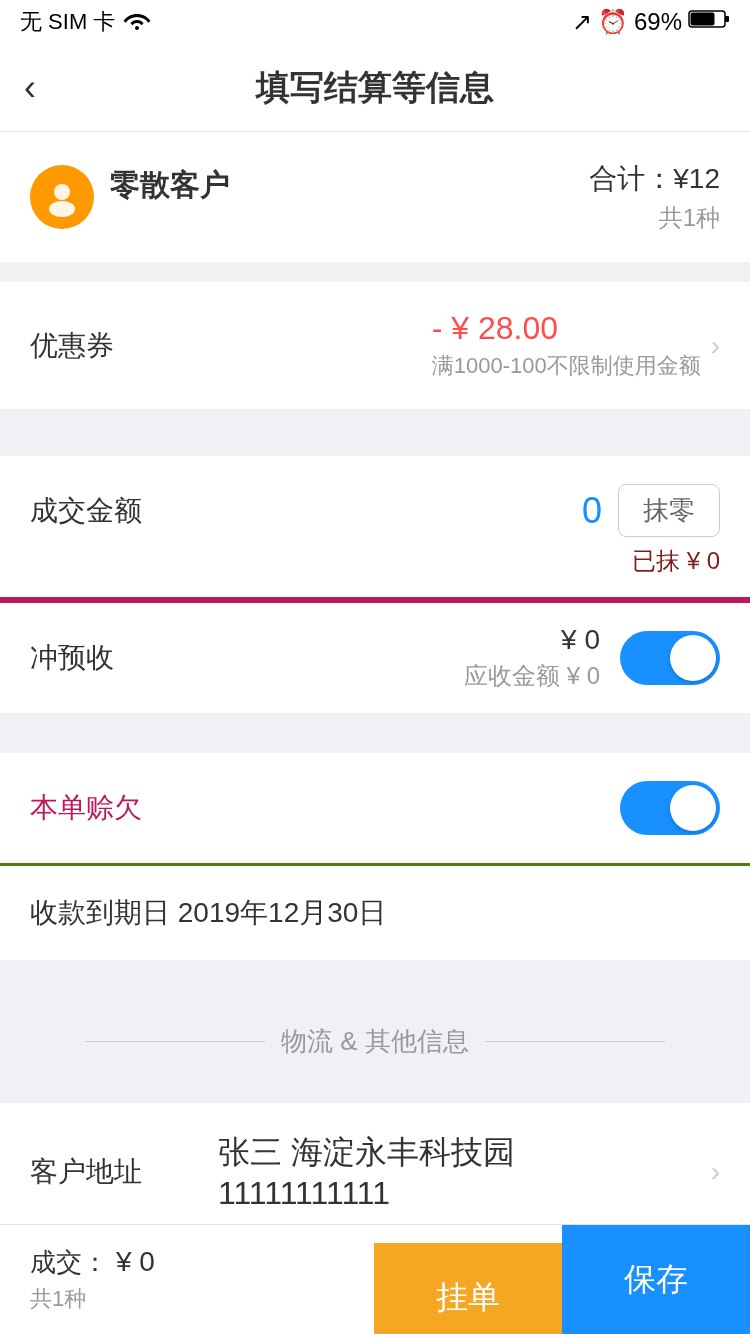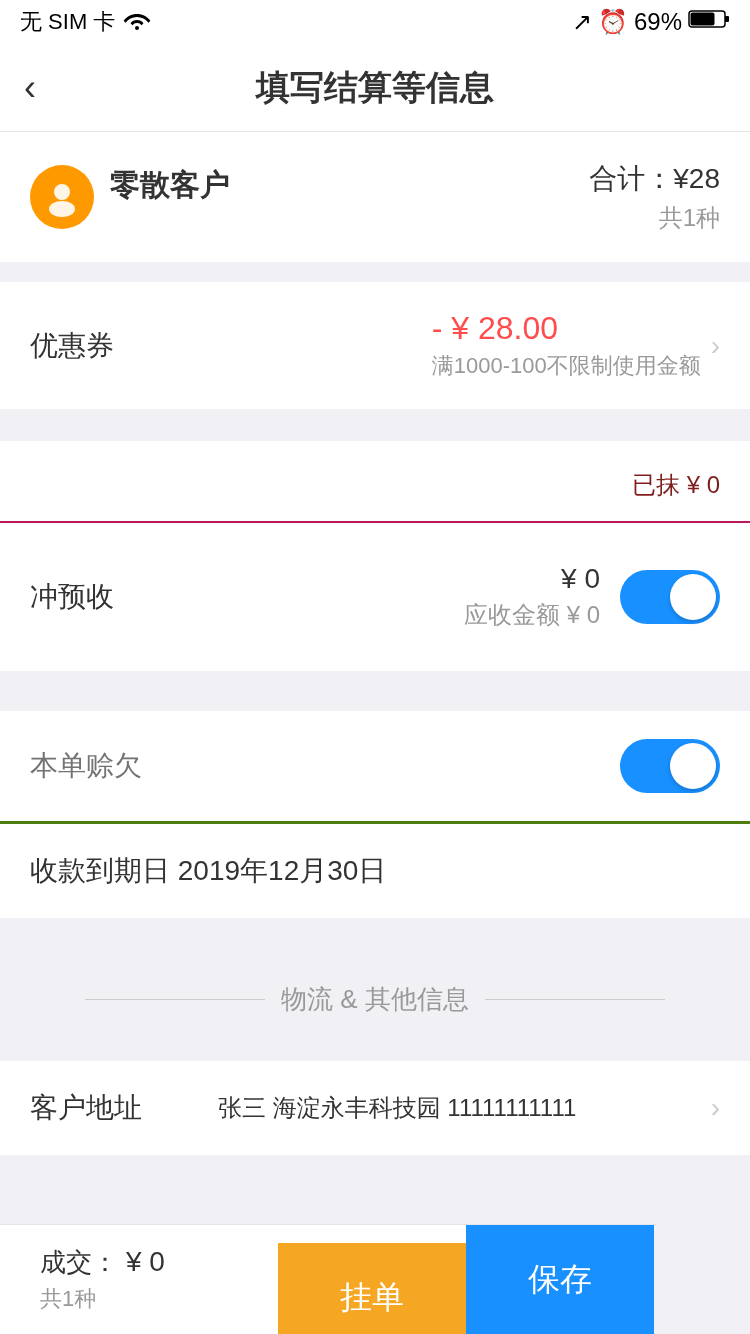--- a/index.html
+++ b/index.html
@@ -86,21 +86,21 @@
     .total-amount { font-size: 28px; color: #333; }
     .total-count { font-size: 24px; color: #999; margin-top: 4px; }
 
     
     .coupon-row {
       background: #fff;
       padding: 28px 30px;
       display: flex;
       align-items: center;
       justify-content: space-between;
-      margin-bottom: 12px;
+      margin-bottom: 27px;
     }
     .coupon-label { font-size: 28px; color: #333; }
     .coupon-right { text-align: left; }
     .coupon-amount { font-size: 32px; color: #ff4d4d; font-weight: 500; }
     .coupon-desc { font-size: 22px; color: #999; margin-top: 4px; }
     .coupon-arrow { color: #ccc; font-size: 28px; margin-left: 10px; }
 
     
     .section-gray {
       background: #f0f0f5;
@@ -133,25 +133,25 @@
     .already-rounded {
       font-size: 24px;
       color: #7f1d1d;
       padding-bottom: 20px;
       text-align: right;
     }
 
     
     .prepaid-section {
       background: #fff;
-      padding: 40px 30px;
-      display: flex;
-      align-items: center;
-      justify-content: space-between;
-      border-top: 2px solid #be185d;
+      padding: 21px 30px;
+      display: flex;
+      align-items: center;
+      justify-content: space-between;
+      border-top: 6px solid #be185d;
     }
     .prepaid-label { font-size: 28px; color: #333; }
     .prepaid-right { display: flex; align-items: center; gap: 20px; }
     .prepaid-amounts { text-align: right; }
     .prepaid-amount { font-size: 28px; color: #333; }
     .prepaid-receivable { font-size: 24px; color: #999; margin-top: 4px; }
 
     
     .toggle {
       width: 100px;
@@ -175,21 +175,21 @@
 
     
     .debt-section {
       background: #fff;
       padding: 28px 30px;
       display: flex;
       align-items: center;
       justify-content: space-between;
       margin-top: 20px;
     }
-    .debt-label { font-size: 28px; color: #737373; }
+    .debt-label { font-size: 28px; color: #be185d; }
 
     
     .due-date-section {
       background: #fff;
       padding: 28px 30px;
       border-top: 3px solid #4d7c0f;
     }
     .due-date-text { font-size: 28px; color: #333; }
 
     
@@ -218,34 +218,33 @@
     .address-section {
       background: #fff;
       padding: 28px 30px;
       display: flex;
       align-items: center;
       justify-content: space-between;
       margin-top: 20px;
       gap: 48px;
     }
     .address-label { font-size: 28px; color: #333; min-width: 120px; }
-    .address-value { font-size: 24px; color: #333; flex: 1; margin-left: 20px; }
+    .address-value { font-size: 32px; color: #333; flex: 1; margin-left: 20px; }
     .address-arrow { color: #ccc; font-size: 28px; }
 
     
     .bottom-bar {
       position: fixed;
       bottom: 0;
-      width: 654px;
+      width: 750px;
       height: 110px;
       display: flex;
       align-items: center;
       background: #fff;
       border-top: 1px solid #e5e5e5;
-      padding-left: 10px;
     }
     .bottom-summary {
       flex: 1;
       padding: 0 30px;
     }
     .bottom-deal { font-size: 26px; color: #333; }
     .bottom-deal-amount { font-size: 28px; color: #333; }
     .bottom-deal-row { display: flex; align-items: baseline; gap: 8px; }
     .bottom-count { font-size: 22px; color: #999; margin-top: 4px; }
     .btn-hold {
@@ -311,39 +310,46 @@
     <div class="customer-left">
       <div class="customer-avatar">
         <svg viewBox="0 0 40 40" fill="none">
           <circle cx="20" cy="15" r="8" fill="#fff" opacity="0.9"></circle>
           <ellipse cx="20" cy="32" rx="13" ry="8" fill="#fff" opacity="0.9"></ellipse>
         </svg>
       </div>
       <span class="customer-name">零散客户</span>
     </div>
     <div class="customer-right">
-      <div class="total-amount">合计：¥28</div>
+      <div class="total-amount">合计：¥12</div>
       <div class="total-count">共1种</div>
     </div>
   </div>
 
   <div class="coupon-row">
     <span class="coupon-label">优惠券</span>
     <div style="display:flex;align-items:center;">
       <div class="coupon-right">
         <div class="coupon-amount">- ¥ 28.00</div>
         <div class="coupon-desc">满1000-100不限制使用金额</div>
       </div>
       <span class="coupon-arrow">›</span>
     </div>
   </div>
 
   <div class="section-gray"></div>
 
   <div class="amount-section">
+    <div class="amount-row">
+      <span class="amount-label">成交金额</span>
+      <div class="amount-right">
+        <span class="amount-value">0</span>
+        <button class="round-btn">抹零</button>
+      </div>
+    </div>
     <div class="already-rounded">已抹  ¥ 0</div>
   </div>
 
   <div class="prepaid-section">
     <span class="prepaid-label">冲预收</span>
     <div class="prepaid-right">
       <div class="prepaid-amounts">
         <div class="prepaid-amount">¥ 0</div>
         <div class="prepaid-receivable">应收金额 ¥ 0</div>
       </div>

